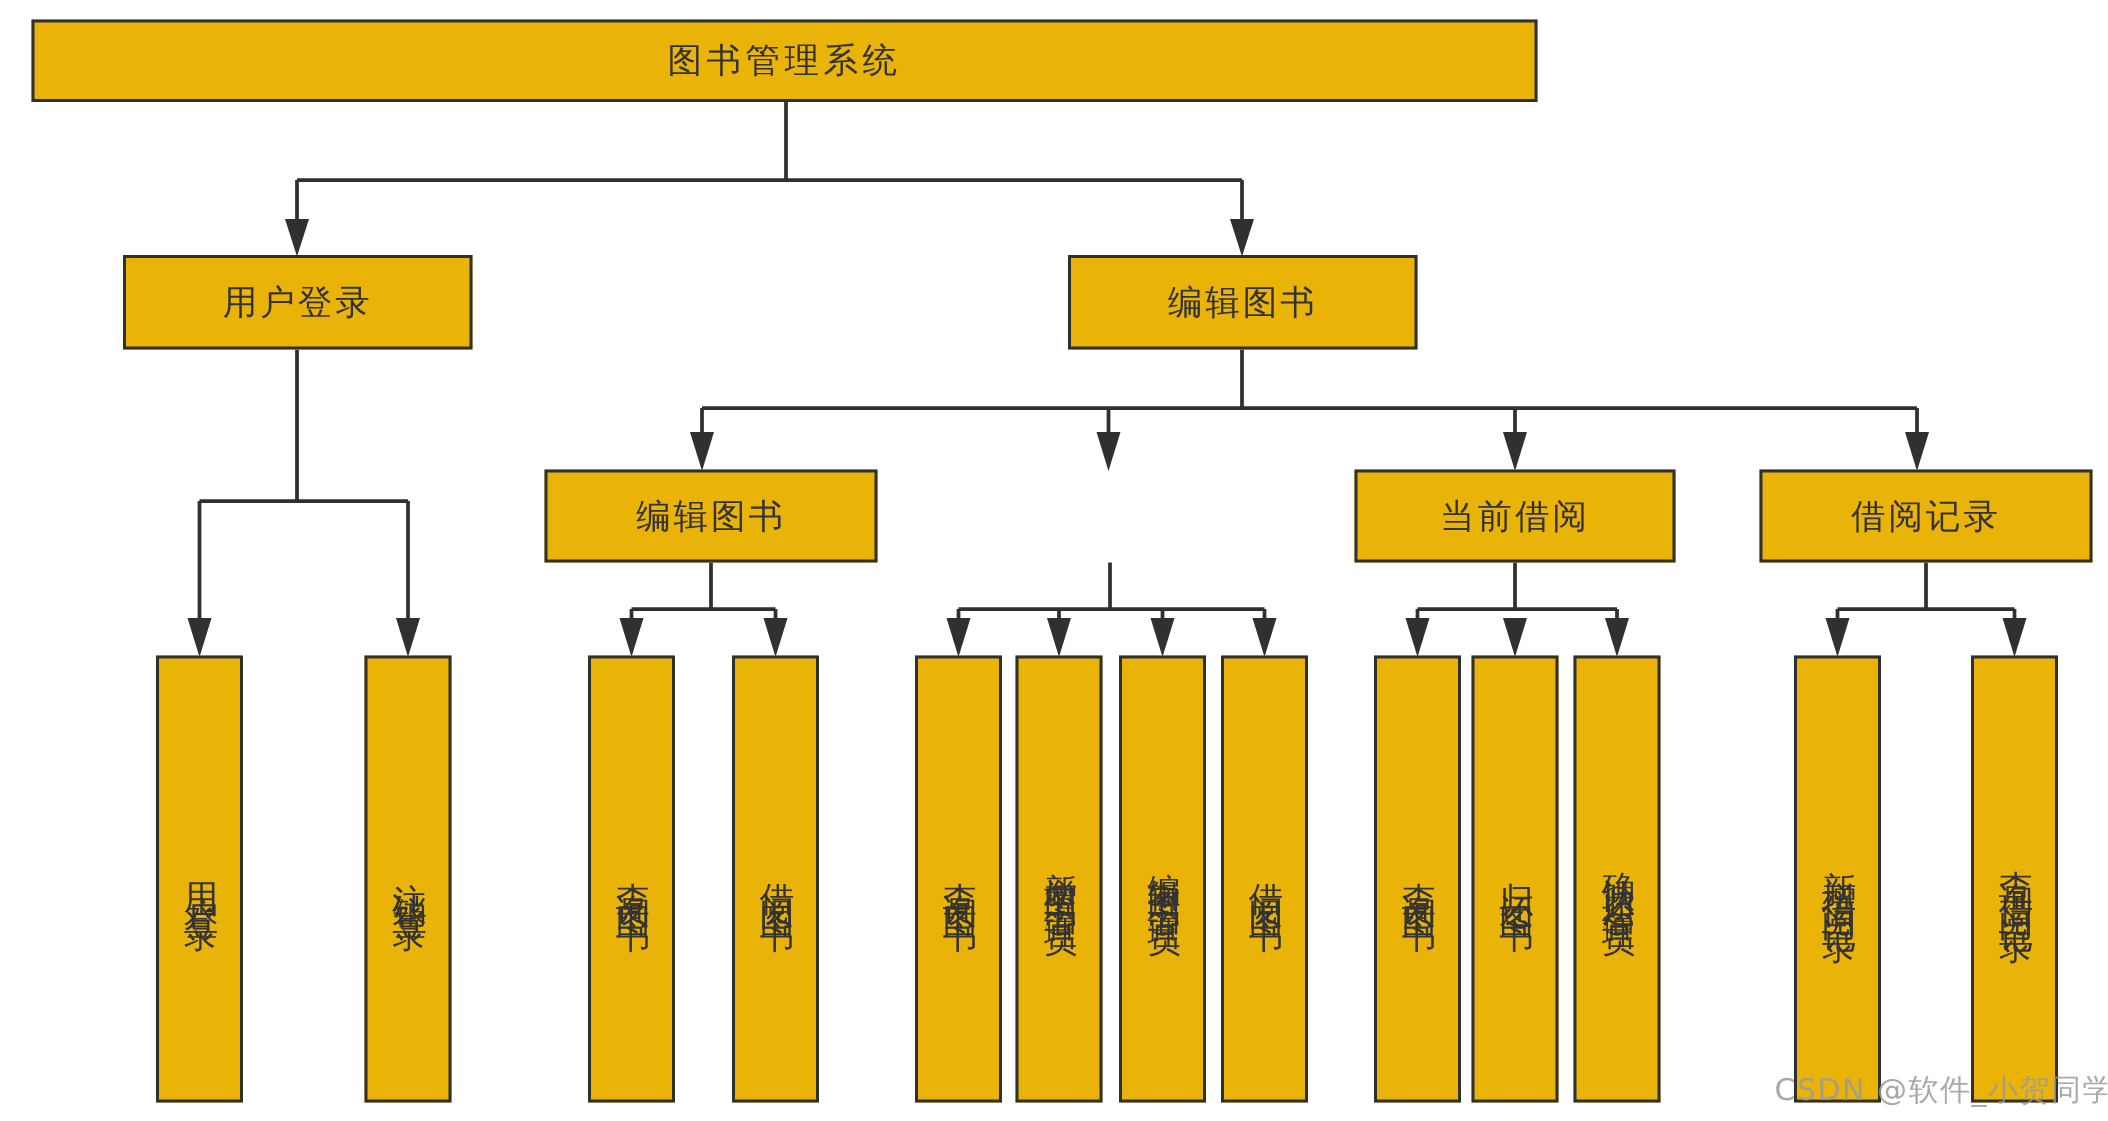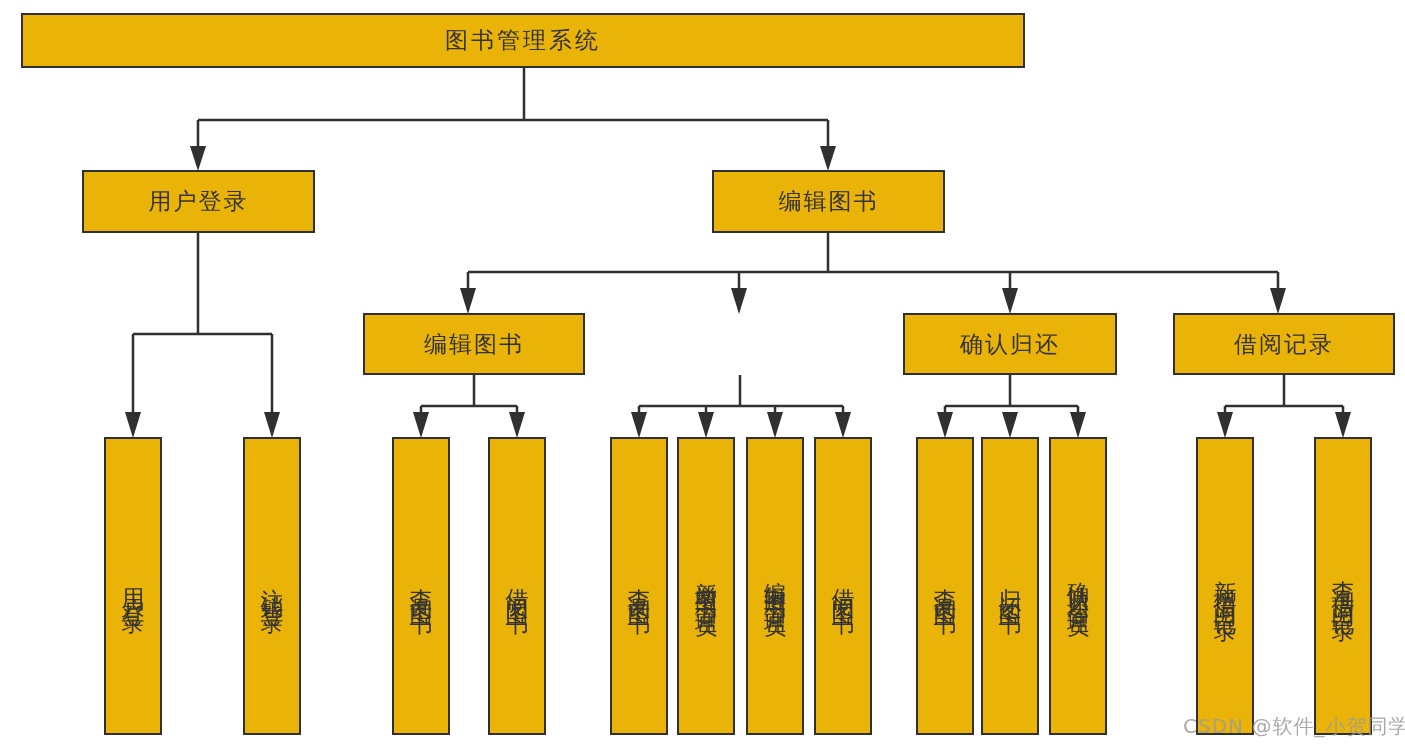--- a/index.html
+++ b/index.html
@@ -99,21 +99,21 @@
     <span>用户登录</span>
   </div>
   <div class="node h" style="left:712px;top:170px;width:233px;height:63px">
     <span>编辑图书</span>
   </div>
 
   <div class="node h" style="left:363px;top:313px;width:222px;height:62px">
     <span>编辑图书</span>
   </div>
   <div class="node h" style="left:903px;top:313px;width:214px;height:62px">
-    <span>确认归还</span>
+    <span>当前借阅</span>
   </div>
   <div class="node h" style="left:1173px;top:313px;width:222px;height:62px">
     <span>借阅记录</span>
   </div>
 
   <div class="node v" style="left:104px;top:437px;width:58px;height:298px">
     <span>用户登录</span>
   </div>
   <div class="node v" style="left:243px;top:437px;width:58px;height:298px">
     <span>注销登录</span>

